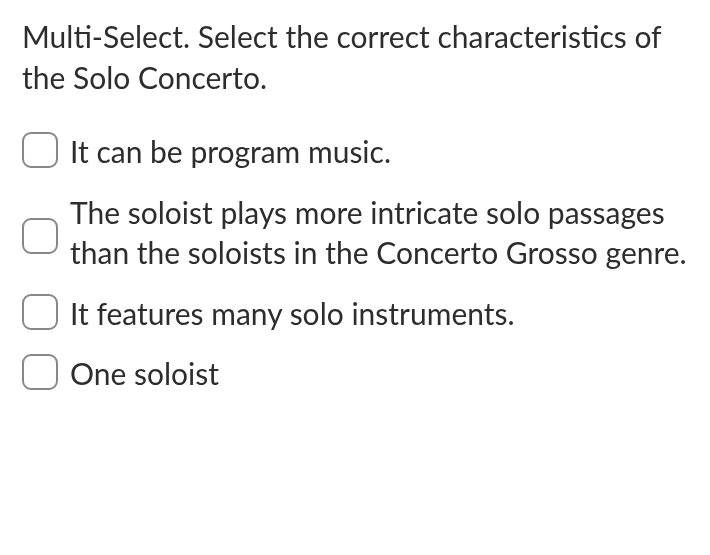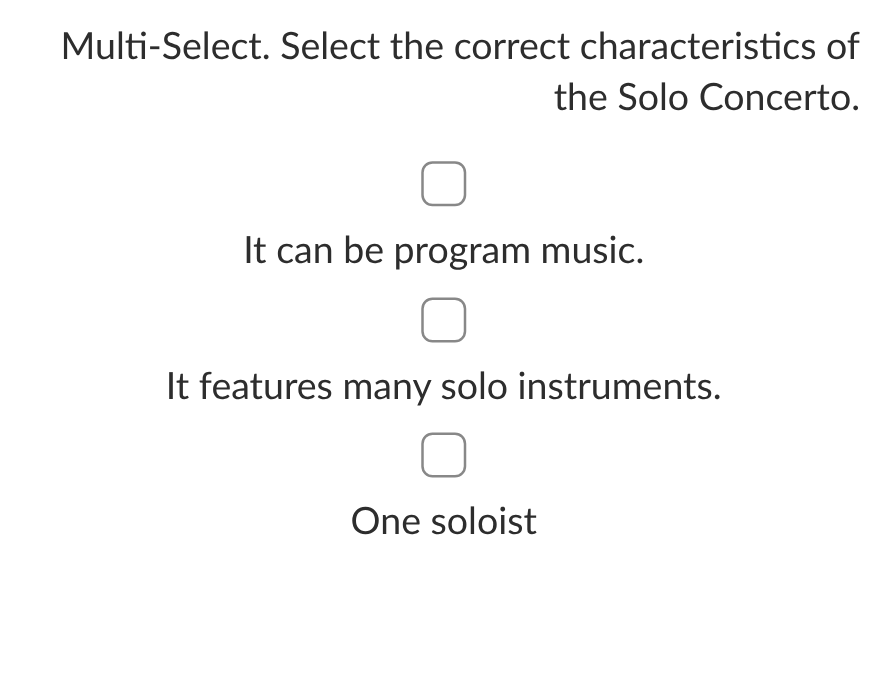--- a/index.html
+++ b/index.html
@@ -1,19 +1,18 @@
 <!DOCTYPE html>
 <html><head>
   <meta charset="utf-8">
   <style>
     * {
       margin: 0;
       padding: 0;
       box-sizing: border-box;
-      text-align: right;
     }
     body {
       font-family: 'Segoe UI', 'Lato', -apple-system, BlinkMacSystemFont, sans-serif;
       background: #ffffff;
       padding: 16px 22px;
       width: 710px;
       color: #2d2d2d;
     }
     .question-text {
       font-size: 30px;
@@ -24,21 +23,20 @@
     }
     .options-container {
       display: flex;
       flex-direction: column;
       gap: 18px;
     }
     .option-row {
       display: flex;
       align-items: flex-start;
       gap: 12px;
-      flex-direction: column;
     }
     .option-row.align-center {
       align-items: center;
     }
     .checkbox {
       flex-shrink: 0;
       width: 36px;
       height: 36px;
       border: 2.5px solid #888888;
       border-radius: 9px;
@@ -62,20 +60,24 @@
 
 <div class="question-text">Multi-Select. Select the correct characteristics of the Solo Concerto.</div>
 
 <div class="options-container">
 
   <div class="option-row align-center">
     <div class="checkbox"></div>
     <div class="option-label">It can be program music.</div>
   </div>
 
+  <div class="option-row">
+    <div class="checkbox" style="margin-top: 28px;"></div>
+    <div class="option-label">The soloist plays more intricate solo passages than the soloists in the Concerto Grosso genre.</div>
+  </div>
 
   <div class="option-row align-center">
     <div class="checkbox"></div>
     <div class="option-label">It features many solo instruments.</div>
   </div>
 
   <div class="option-row align-center">
     <div class="checkbox"></div>
     <div class="option-label">One soloist</div>
   </div>

